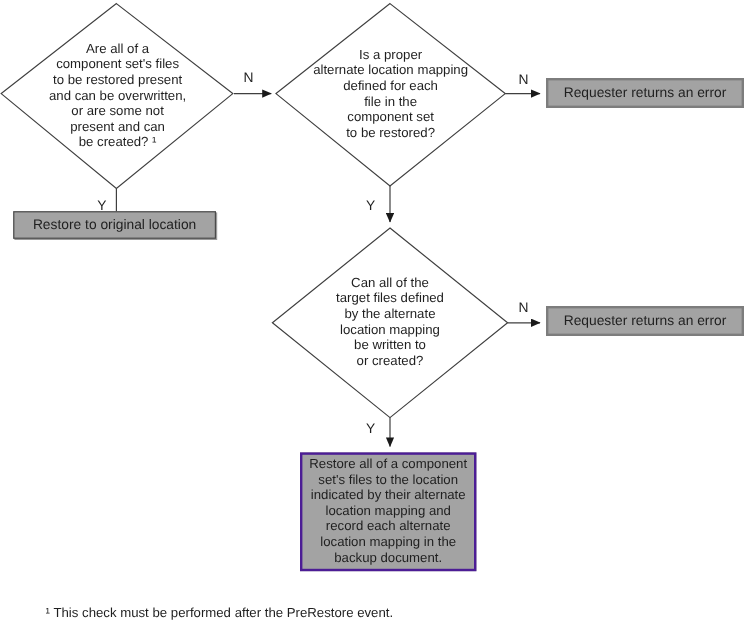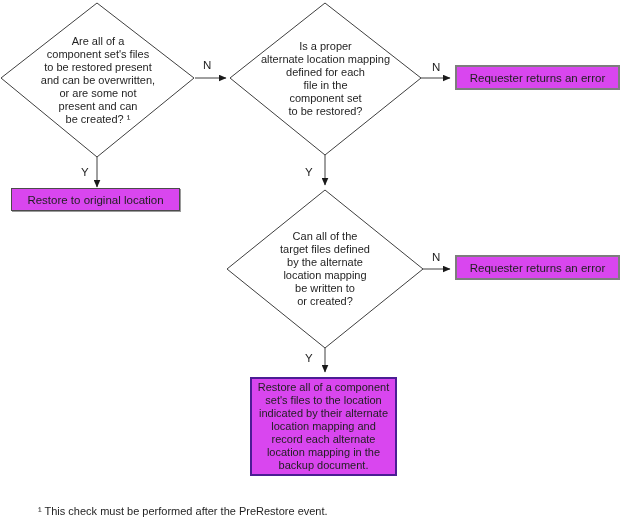--- a/index.html
+++ b/index.html
@@ -34,25 +34,25 @@
   #t-d1 { left: 2px;   top: 3px;   width: 192px; height: 154px; }
   #t-d2 { left: 230px; top: 3px;   width: 191px; height: 152px; }
   #t-d3 { left: 227px; top: 190px; width: 196px; height: 158px; }
   .rect-node {
     position: absolute;
     box-sizing: border-box;
     display: flex;
     align-items: center;
     justify-content: center;
     text-align: center;
-    background: #d946ef;
+    background: #a3a3a3;
     white-space: pre-line;
   }
   #rect-restore-original {
-    left: 11px; top: 188px; width: 169px; height: 23px;
+    left: 11px; top: 176px; width: 169px; height: 23px;
     border: 1px solid #4b4b4b;
     box-shadow: 1px 1px 0 #9a9a9a;
     font-size: 11.5px;
   }
   #rect-error-1 {
     left: 455px; top: 65px; width: 165px; height: 25px;
     border: 2px solid #7d7d7d;
     font-size: 11.5px;
   }
   #rect-error-2 {

